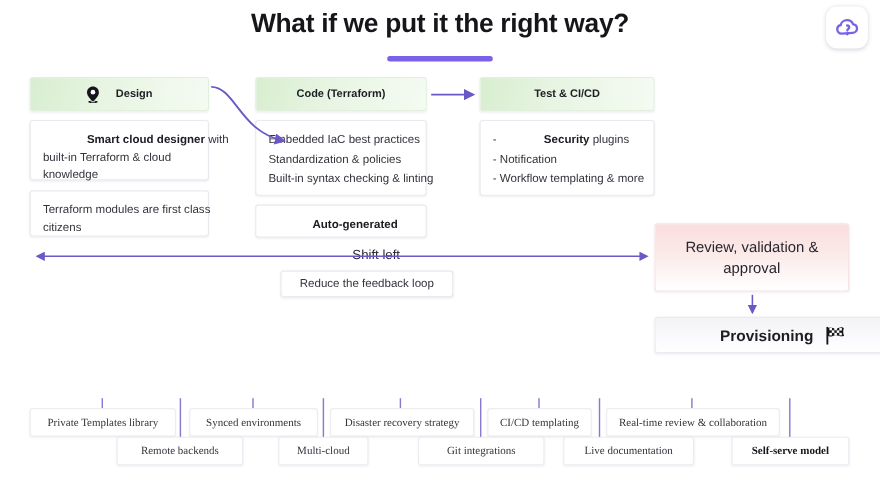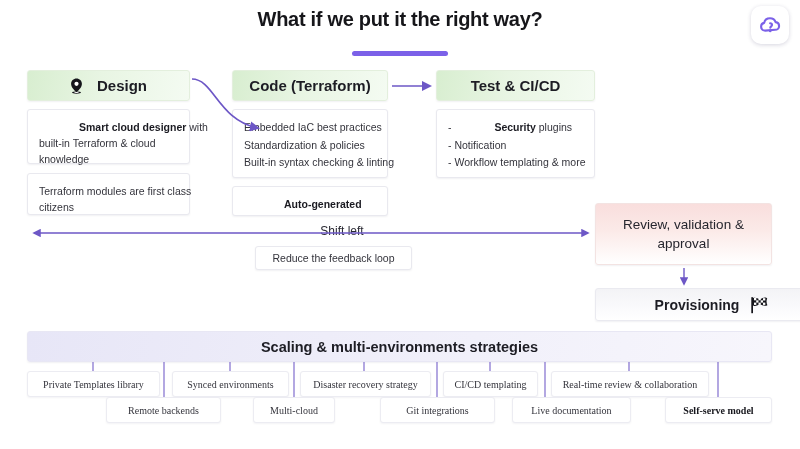--- a/index.html
+++ b/index.html
@@ -12,21 +12,21 @@
   #slide {
     position: relative;
     width: 800px; height: 449px;
     background: #ffffff;
   }
 
   
   #title {
     position: absolute; left: 0; top: 8px; width: 800px;
     text-align: center;
-    font-size: 20px; font-weight: bold; color: #16161a;
+    font-size: 24px; font-weight: bold; color: #16161a;
     letter-spacing: -0.3px;
   }
   #title-underline {
     position: absolute; left: 352px; top: 51px;
     width: 96px; height: 5px; border-radius: 3px;
     background: #7b61e8;
   }
 
   
   #logo {
@@ -43,21 +43,21 @@
     position: absolute;
     background: #ffffff;
     border: 1px solid #e9e9ef;
     border-radius: 3px;
     box-shadow: 0 1px 2px rgba(20,20,50,0.06);
   }
   .hdr {
     background: linear-gradient(100deg, #d8eed0 0%, #e8f5e3 45%, #f4fbf2 100%);
     display: flex; align-items: center; justify-content: center;
     gap: 14px;
-    font-size: 15px; font-weight: bold; color: #1d1d24;
+    font-size: 10px; font-weight: bold; color: #1d1d24;
     border: 1px solid #e3efdd;
   }
   .body {
     padding: 9px 11px;
     font-size: 10.5px; line-height: 16px; color: #34343c;
   }
   .body .row { white-space: nowrap; }
   .body b { color: #1b1b22; font-weight: bold; padding-left: 40px; }
 
   
@@ -266,23 +266,20 @@
 
     <line x1="34" y1="233" x2="588" y2="233" stroke="#6d57c6" stroke-width="1.4" marker-start="url(#ah2)" marker-end="url(#ah2)"></line>
 
     <line x1="684" y1="268" x2="684" y2="284" stroke="#6d57c6" stroke-width="1.4" marker-end="url(#ah)"></line>
   </svg>
   <div id="shiftleft-label">Shift left</div>
   <div class="card" id="feedback">
     <span>Reduce the feedback loop</span>
   </div>
 
-  <div class="card" id="scaling">
-    <span>Scaling &amp; multi-environments strategies</span>
-  </div>
 
   <div id="chips">
       <div class="chip rowA" style="left: 27px; width: 133px;">
         <span>Private Templates library</span>
       </div>
       <div class="chip rowA" style="left: 172px; width: 117px;">
         <span>Synced environments</span>
       </div>
       <div class="chip rowA" style="left: 300px; width: 131px;">
         <span>Disaster recovery strategy</span>

